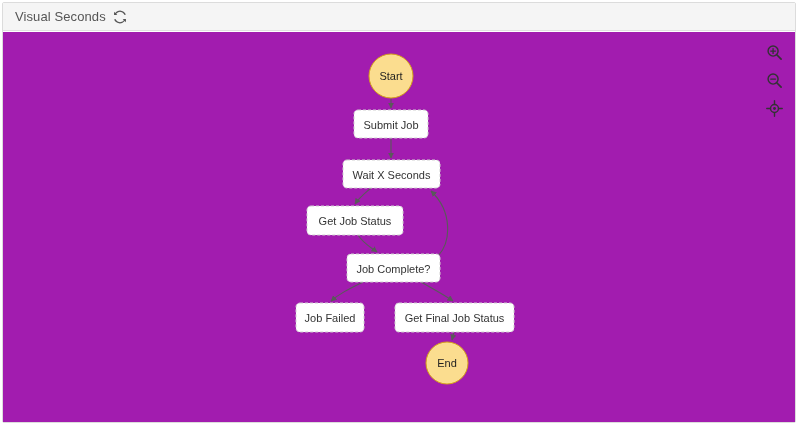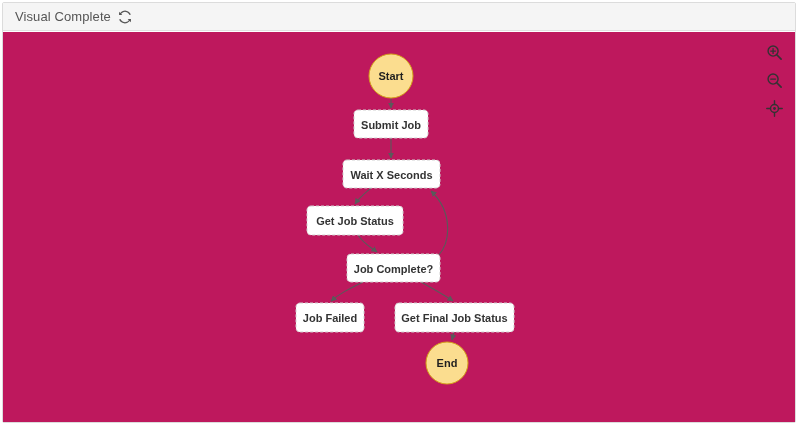--- a/index.html
+++ b/index.html
@@ -53,23 +53,22 @@
     width: 14px;
     height: 14px;
     cursor: pointer;
   }
   #canvas-area {
     position: absolute;
     left: 0;
     top: 29px;
     right: 0;
     bottom: 0;
-    background: #be185d;
+    background: #a21caf;
     overflow: hidden;
-    font-weight: bold;
   }
   #graph-svg {
     position: absolute;
     left: 0;
     top: 0;
   }
   #zoom-controls {
     position: absolute;
     right: 12px;
     top: 11px;
@@ -98,21 +97,21 @@
     fill: #1f1f1f;
   }
 </style>
 </head>
 <body>
 
 <div id="screen">
   <div id="panel">
 
     <div id="panel-header">
-      <span id="panel-title">Visual Complete</span>
+      <span id="panel-title">Visual Seconds</span>
       <span id="refresh-icon">
         <svg width="14" height="14" viewBox="0 0 16 16" aria-hidden="true">
           <path d="M13.2 5.6A5.6 5.6 0 0 0 3.6 4.3l1.3 1.3H1.2V1.9l1.4 1.4A7.1 7.1 0 0 1 14.7 5.2z" fill="#555555"></path>
           <path d="M2.8 10.4a5.6 5.6 0 0 0 9.6 1.3l-1.3-1.3h3.7v3.7l-1.4-1.4A7.1 7.1 0 0 1 1.3 10.8z" fill="#555555"></path>
         </svg>
       </span>
     </div>
 
     <div id="canvas-area">
 

